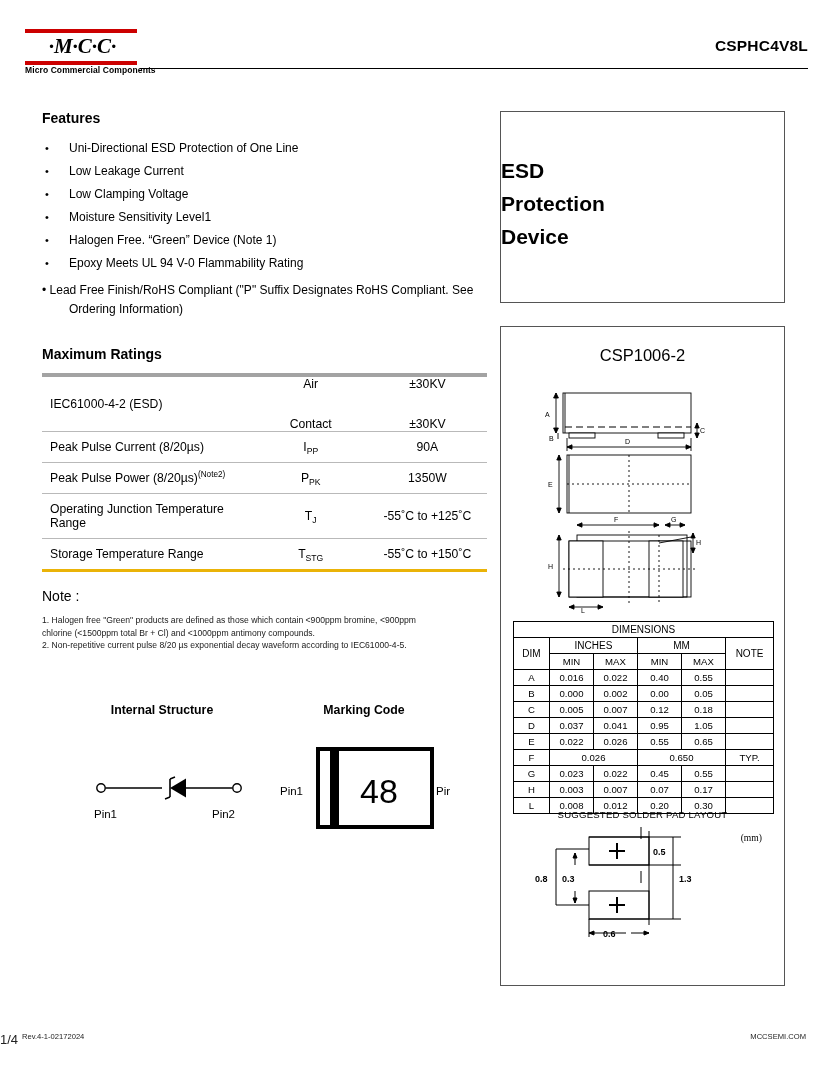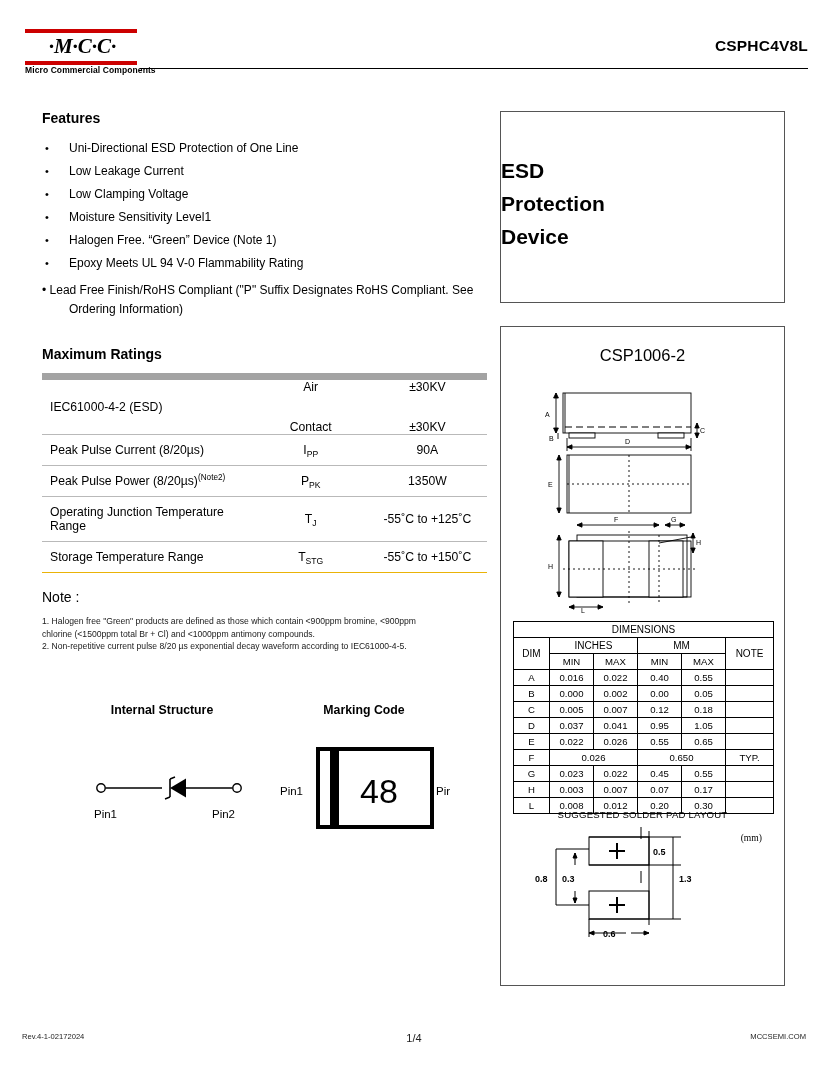--- a/index.html
+++ b/index.html
@@ -105,22 +105,22 @@
     width: 445px;
     margin-top: 10px;
     font-size: 12.2px;
   }
   #ratings-table td {
     border: none;
     padding: 0;
     vertical-align: middle;
   }
   #ratings-table tr.rowline > td { border-top: 1px solid #b9b9b9; }
-  #ratings-table tr.firstrow > td { border-top: 7px solid #a3a3a3; }
-  #ratings-table tr.lastrow > td { border-bottom: 1px solid #eab308; }
+  #ratings-table tr.firstrow > td { border-top: 4px solid #a3a3a3; }
+  #ratings-table tr.lastrow > td { border-bottom: 3px solid #eab308; }
   .rt-param { width: 205px; padding: 8px 0 8px 8px !important; border-left: 1px solid #b9b9b9; }
   .rt-sym   { width: 115px; text-align: center; }
   .rt-val   { width: 120px; text-align: center; }
   .esd-left { border-left: 1px solid #b9b9b9; padding-left: 8px !important; }
   sub { font-size: 8.6px; vertical-align: baseline; position: relative; top: 3px; }
   sup { font-size: 8.2px; vertical-align: baseline; position: relative; top: -5px; }
 
   
   #notes { margin-top: 16px; width: 440px; }
   #notes-head { font-size: 14px; margin-bottom: 10px; }
@@ -191,21 +191,21 @@
   #solder-title {
     position: absolute; left: 0; right: 0; top: 482px;
     text-align: center; font-size: 9.6px; letter-spacing: 0.2px;
   }
   #mm-label { position: absolute; right: 22px; top: 505px; font-size: 9.6px; font-family: Liberation Serif, serif; }
   #solder-fig { position: absolute; left: 30px; top: 498px; }
 
   
   #footer { position: absolute; left: 0; bottom: 22px; width: 828px; height: 14px; }
   #rev  { position: absolute; left: 22px; top: 0; font-size: 7.6px; color: #222; }
-  #page { position: absolute; left: 0; right: 0; top: 0; text-align: center; font-size: 11px; color: #222; }
+  #page { position: absolute; left: 0; right: 0; top: 0; font-size: 13px; color: #222; }
   #site { position: absolute; right: 22px; top: 0; font-size: 7.6px; color: #222; }
 </style>
 </head>
 <body>
 
 <div id="header">
   <div id="logo-block">
     <div class="logo-bar" style="background: rgb(204, 0, 0);"></div>
     <div id="logo-word">·M·C·C·</div>
     <div class="logo-bar bottom" style="background: rgb(204, 0, 0);"></div>

